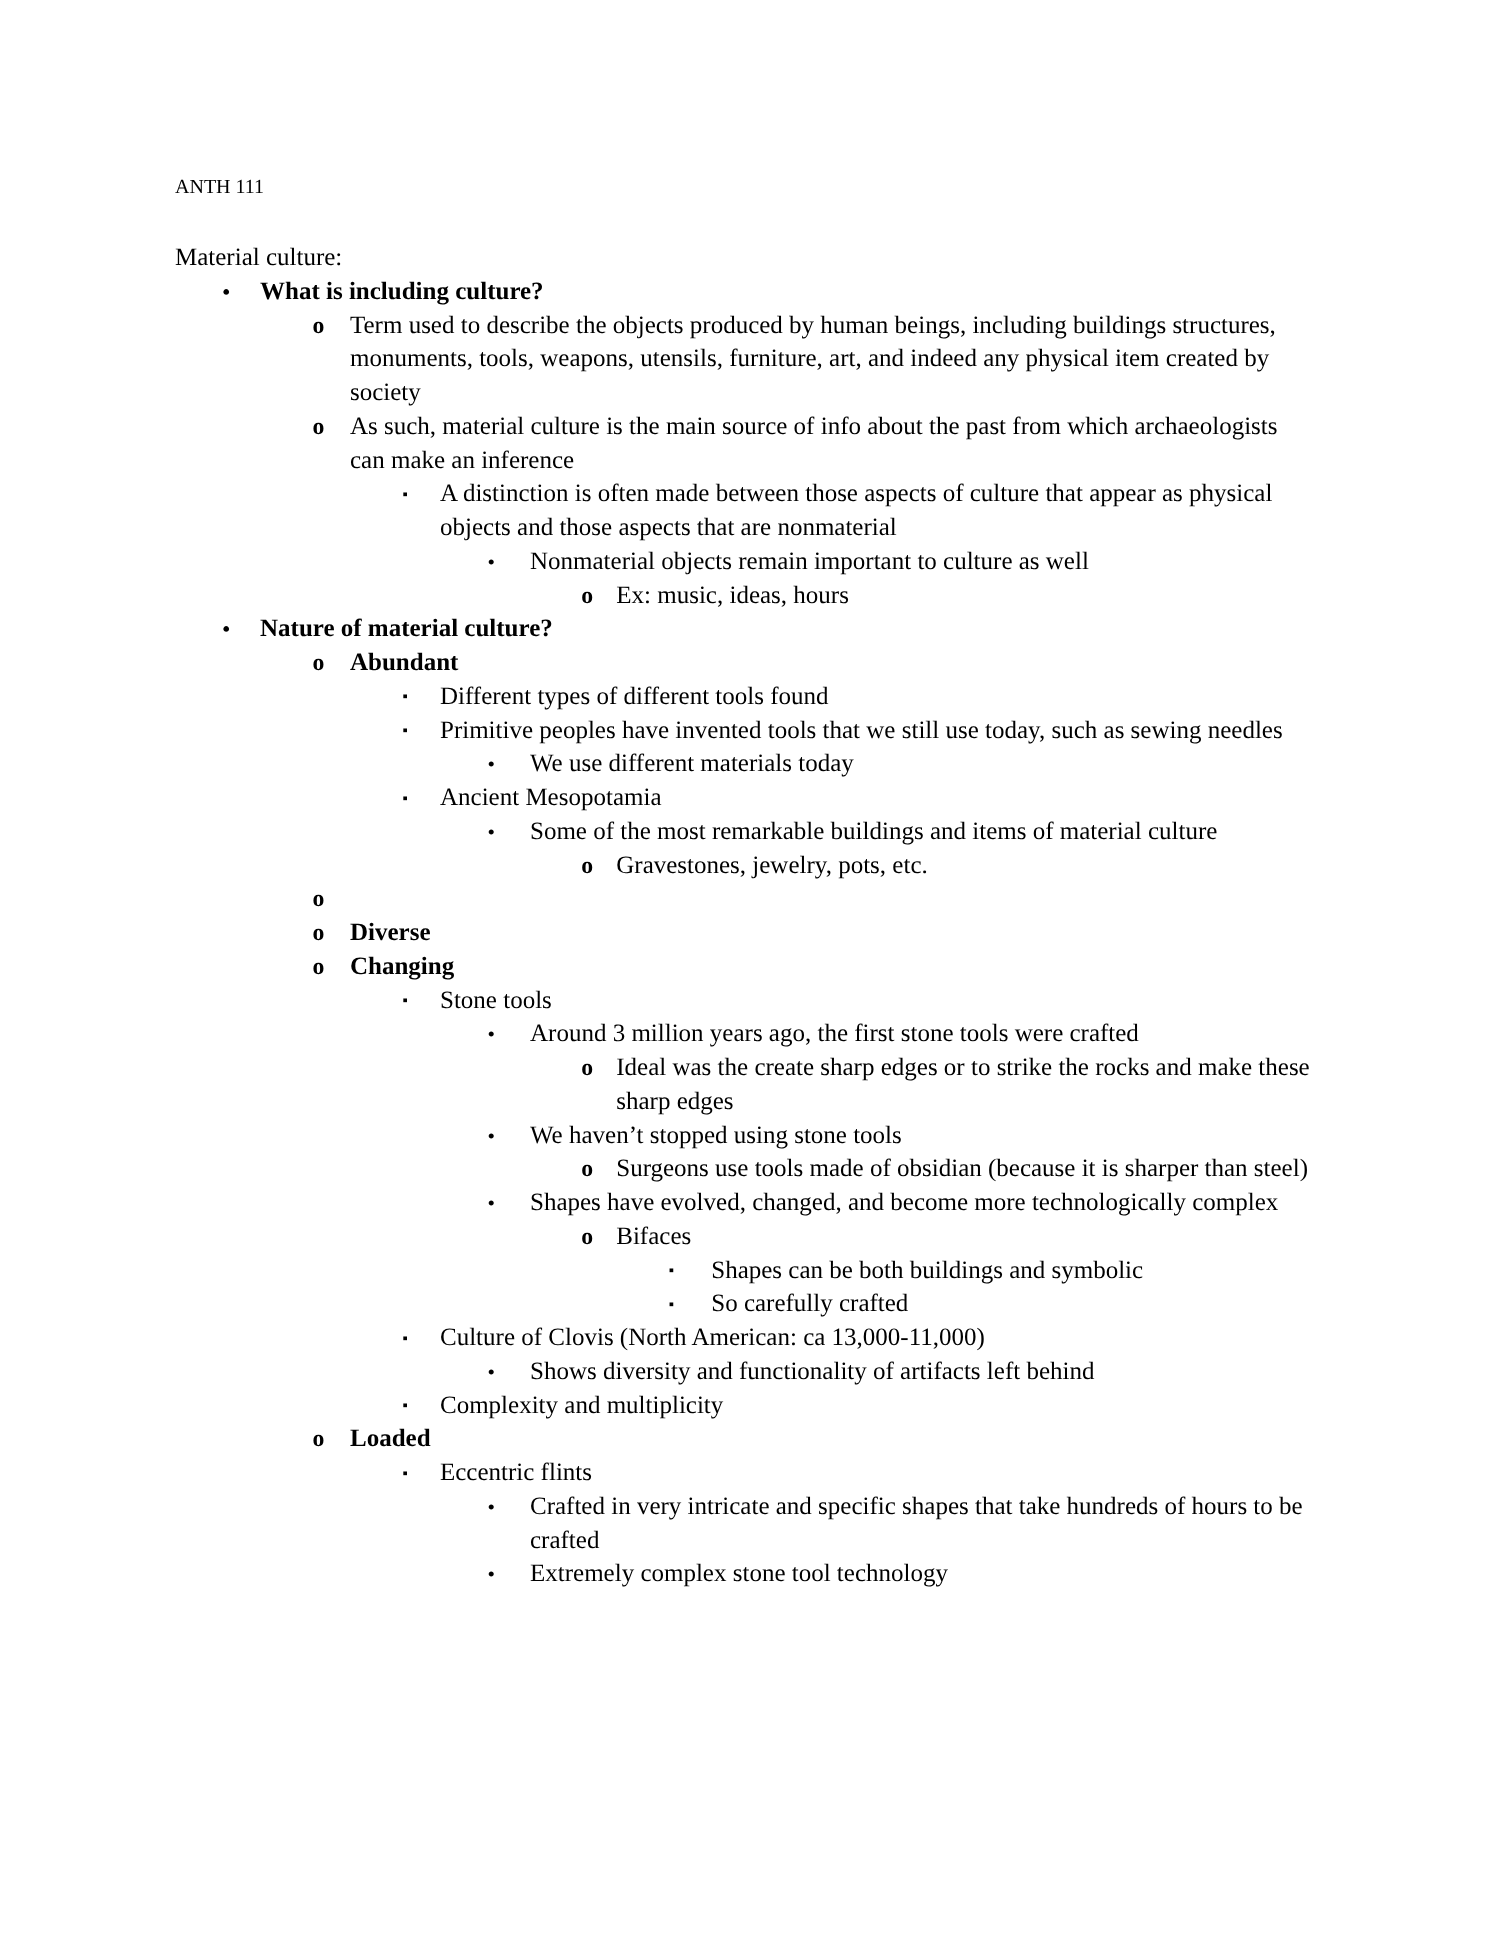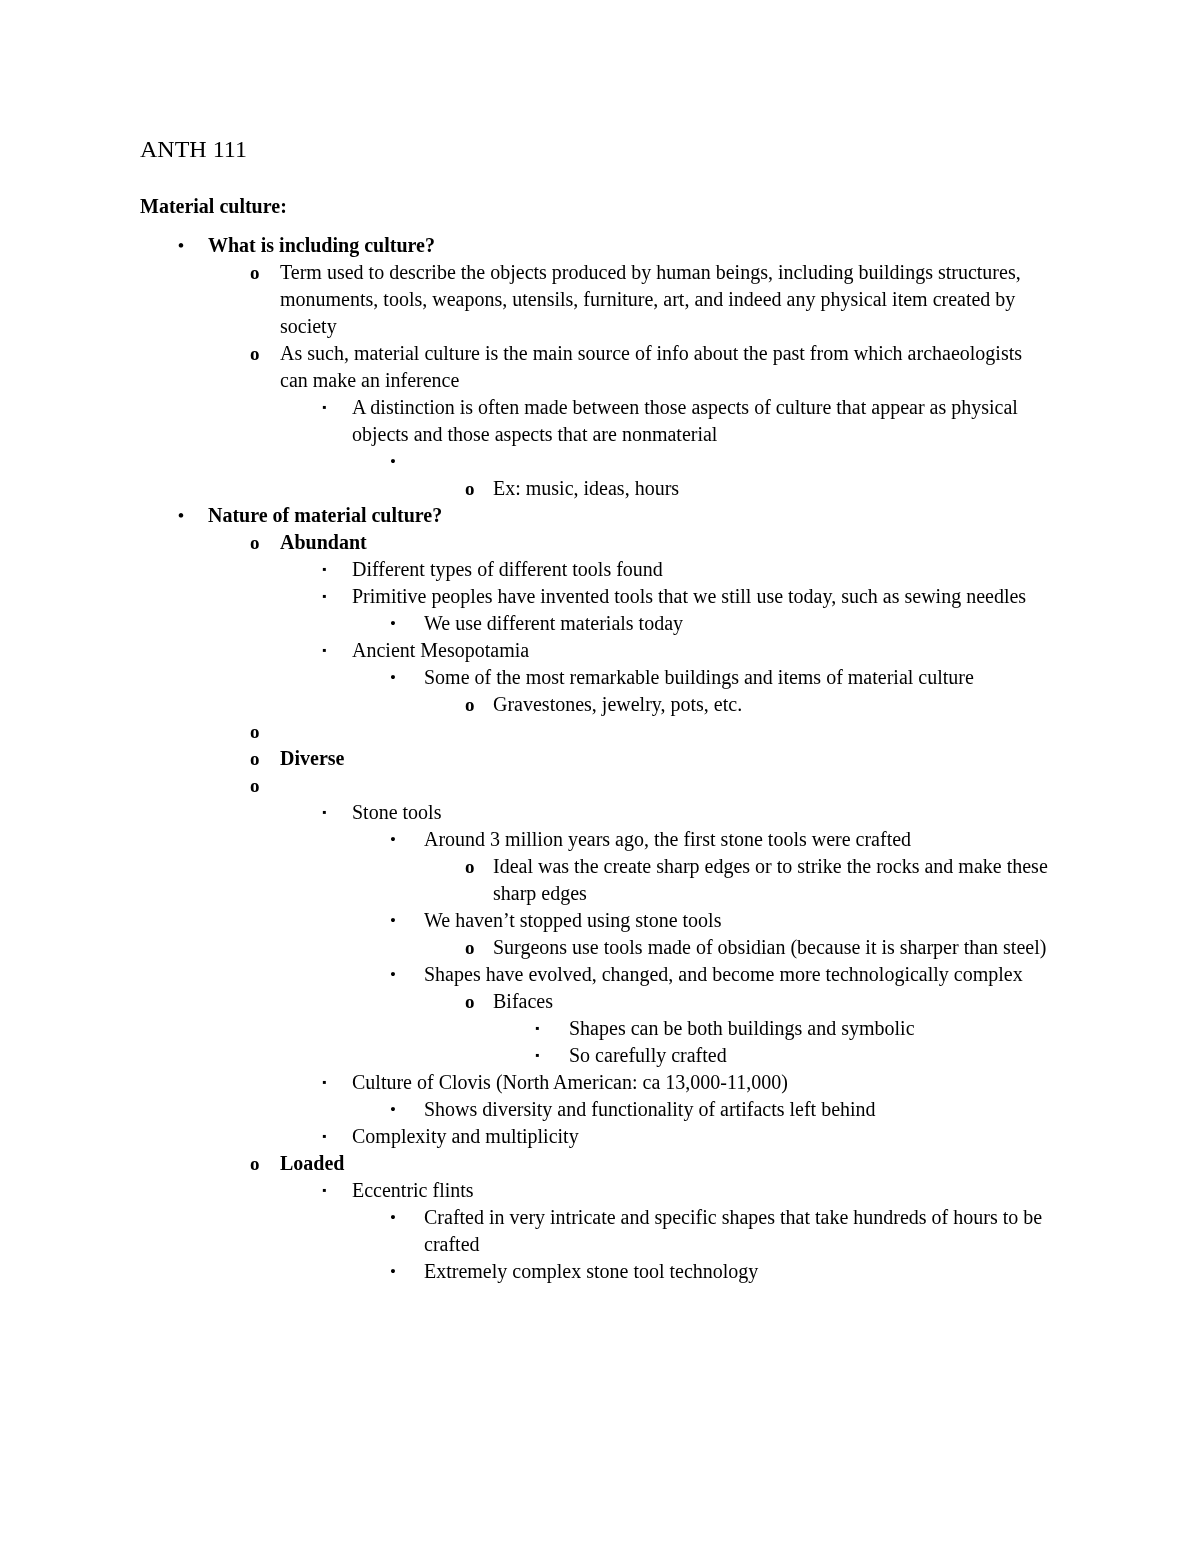--- a/index.html
+++ b/index.html
@@ -14,32 +14,32 @@
   .page {
     position: relative;
     width: 1200px;
     height: 1553px;
     background: #ffffff;
     overflow: hidden;
     box-sizing: border-box;
     padding: 135px 150px 0 140px;
   }
   .doc-header {
-    font-size: 24px;
+    font-size: 16px;
     line-height: 29px;
     font-weight: normal;
   }
   .spacer-line {
     height: 29px;
   }
   .section-title {
     font-size: 20px;
     line-height: 27px;
-    font-weight: bold;
-    margin-bottom: 12px;
+    font-weight: normal;
+    margin-bottom: 0;
   }
   
   .row {
     display: flex;
     align-items: flex-start;
     font-size: 20px;
     line-height: 27px;
   }
   .marker {
     flex: 0 0 auto;
@@ -91,20 +91,21 @@
       <div class="row lvl2">
         <span class="marker m-circle">o</span>
         <span class="txt">As such, material culture is the main source of info about the past from which archaeologists can make an inference</span>
       </div>
       <div class="row lvl3">
         <span class="marker m-square">▪</span>
         <span class="txt">A distinction is often made between those aspects of culture that appear as physical objects and those aspects that are nonmaterial</span>
       </div>
       <div class="row lvl4">
         <span class="marker m-disc">•</span>
+        <span class="txt">Nonmaterial objects remain important to culture as well</span>
       </div>
       <div class="row lvl5">
         <span class="marker m-circle">o</span>
         <span class="txt">Ex: music, ideas, hours</span>
       </div>
       <div class="row lvl1 bold">
         <span class="marker m-disc">•</span>
         <span class="txt">Nature of material culture?</span>
       </div>
       <div class="row lvl2 bold">
@@ -138,20 +139,21 @@
       <div class="row lvl2 bold">
         <span class="marker m-circle">o</span>
         <span class="txt"></span>
       </div>
       <div class="row lvl2 bold">
         <span class="marker m-circle">o</span>
         <span class="txt">Diverse</span>
       </div>
       <div class="row lvl2 bold">
         <span class="marker m-circle">o</span>
+        <span class="txt">Changing</span>
       </div>
       <div class="row lvl3">
         <span class="marker m-square">▪</span>
         <span class="txt">Stone tools</span>
       </div>
       <div class="row lvl4">
         <span class="marker m-disc">•</span>
         <span class="txt">Around 3 million years ago, the first stone tools were crafted</span>
       </div>
       <div class="row lvl5">

